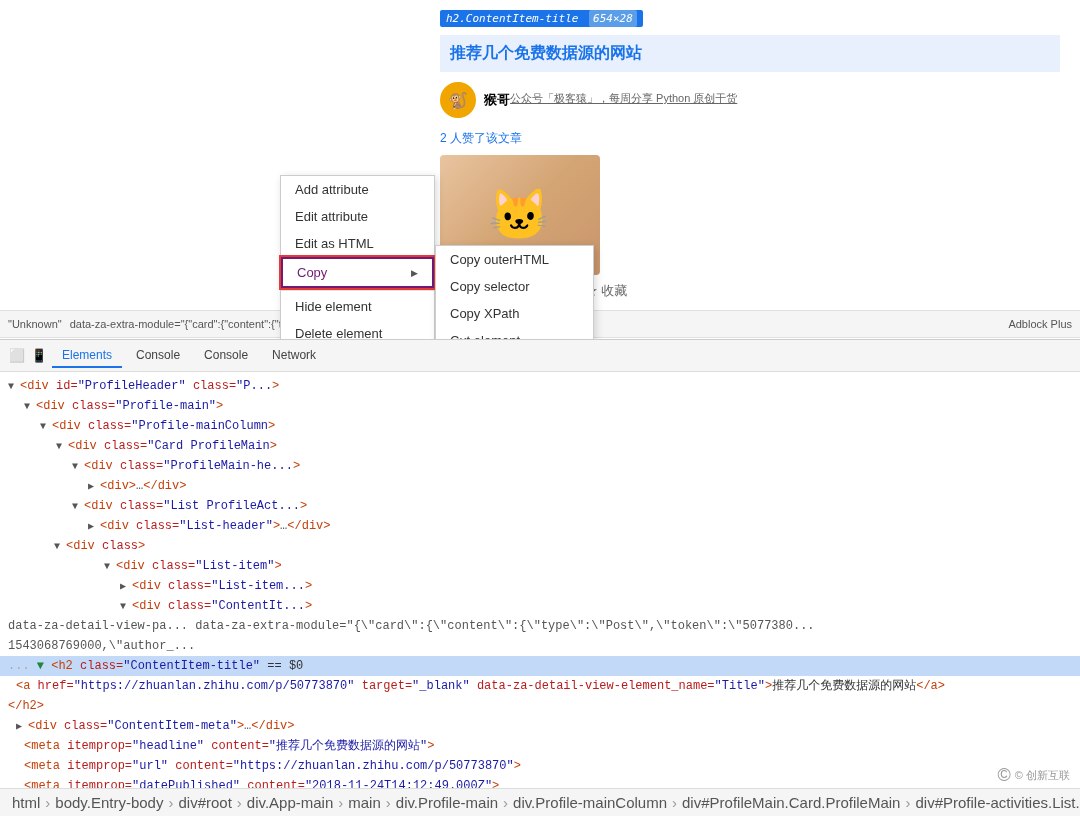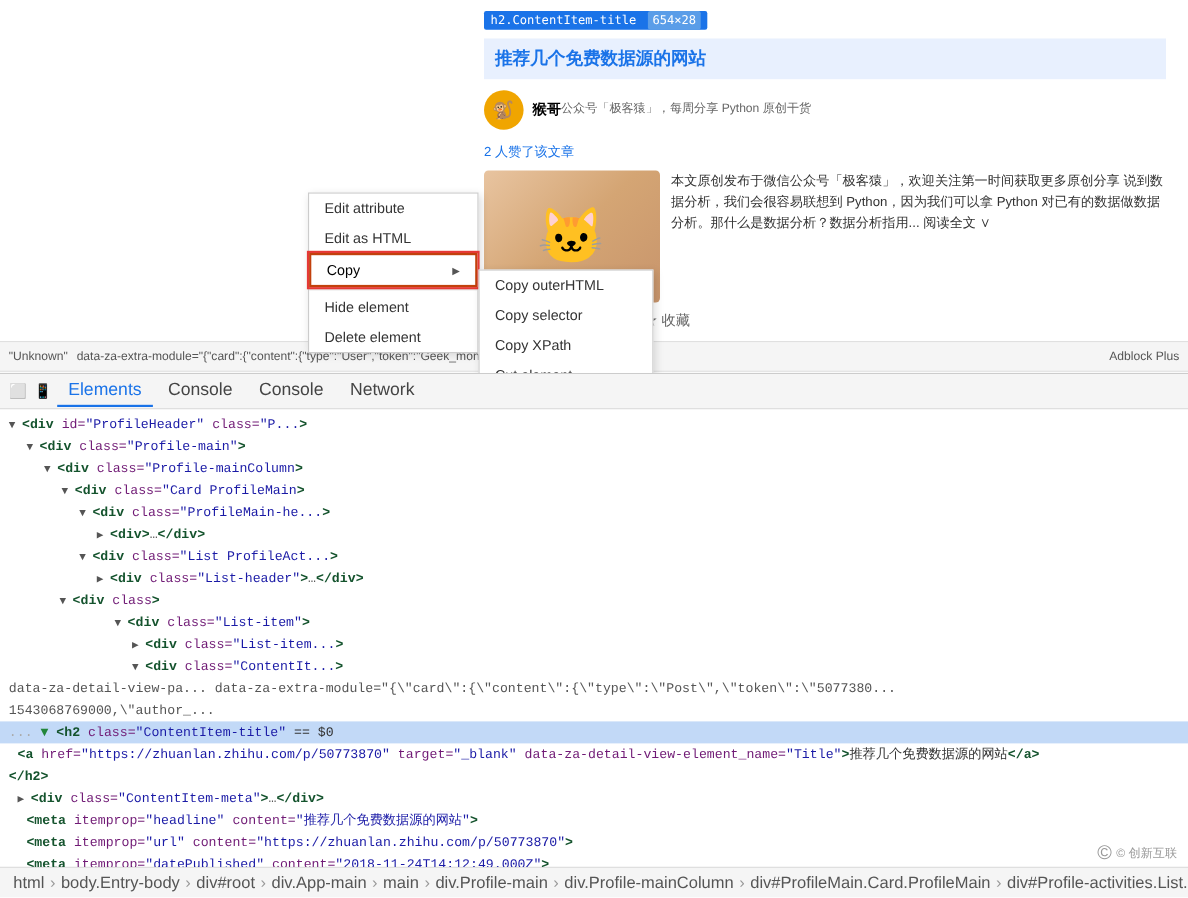--- a/index.html
+++ b/index.html
@@ -18,20 +18,21 @@
     .element-badge {
       position: absolute;
       top: 10px;
       left: 440px;
       background: #1a73e8;
       color: #fff;
       font-size: 11px;
       padding: 2px 6px;
       border-radius: 2px;
       font-family: monospace;
+      font-style: italic;
     }
     .element-badge .dims {
       background: #5a9de8;
       padding: 2px 4px;
       margin-left: 4px;
       border-radius: 2px;
     }
     .time-badge {
       position: absolute;
       top: 12px;
@@ -69,21 +70,21 @@
       display: flex;
       align-items: center;
       justify-content: center;
       font-size: 16px;
     }
     .author-info {
       display: flex;
       flex-direction: row;
     }
     .author-name { font-weight: bold; font-size: 13px; }
-    .author-sub { font-size: 11px; color: #666; }
+    .author-sub { font-size: 11px; color: #666; text-decoration: underline; }
 
     .readers-text {
       position: absolute;
       top: 130px;
       left: 440px;
       font-size: 12px;
       color: #1a73e8;
     }
 
     .article-image {
@@ -145,22 +146,22 @@
       font-size: 13px;
     }
     .context-menu-main .menu-item {
       padding: 6px 14px;
       cursor: pointer;
       color: #333;
       white-space: nowrap;
     }
     .context-menu-main .menu-item.copy-item {
       background: #fff;
-      border: 2px solid #c2410c;
-      color: #000000;
+      border: 2px solid #701a75;
+      color: #701a75;
       font-weight: normal;
     }
     .context-menu-main .separator {
       border: none;
       border-top: 1px solid #e0e0e0;
       margin: 2px 0;
     }
     .menu-item-with-arrow {
       display: flex;
       justify-content: space-between;
@@ -204,21 +205,21 @@
       display: flex;
       align-items: center;
       height: 32px;
       background: #f5f5f5;
       border-bottom: 1px solid #ddd;
       padding: 0 8px;
       gap: 4px;
     }
     .devtools-tab {
       padding: 4px 10px;
-      font-size: 16px;
+      font-size: 12px;
       cursor: pointer;
       color: #444;
       border-bottom: 2px solid transparent;
     }
     .devtools-tab.active {
       color: #1a73e8;
       border-bottom: 2px solid #1a73e8;
     }
     .devtools-icon {
       width: 18px;
@@ -241,22 +242,22 @@
       height: calc(100% - 32px - 28px);
     }
     .dom-line {
       padding: 1px 8px;
       white-space: nowrap;
       line-height: 1.5;
     }
     .dom-line.highlighted {
       background: #c2d9f7;
     }
-    .tag { color: #14532d; font-weight: bold; }
-    .attr-name { color: #701a75; font-family: Liberation Mono, monospace; }
+    .tag { color: #c2410c; }
+    .attr-name { color: #b91c1c; font-family: Liberation Mono, monospace; }
     .attr-value { color: #1a1aa6; }
     .triangle { color: #555; font-size: 10px; cursor: pointer; }
     .triangle.open::before { content: '▼ '; }
     .triangle.closed::before { content: '▶ '; }
     .triple-dot { color: #555; }
 
     .devtools-breadcrumb {
       position: absolute;
       bottom: 0;
       left: 0;
@@ -333,21 +334,20 @@
       <span class="author-sub">公众号「极客猿」，每周分享 Python 原创干货</span>
     </div>
   </div>
 
   <div class="readers-text">2 人赞了该文章</div>
 
   <div class="article-image">
     <div class="cat-silhouette">🐱</div>
   </div>
 
-  <div class="article-text">本文原创发布于微信公众号「极客猿」，欢迎关注第一时间获取更多原创分享 说到数据分析，我们会很容易联想到 Python，因为我们可以拿 Python 对已有的数据做数据分析。那什么是数据分析？数据分析指用... 阅读全文 ∨</div>
 
   <div class="action-bar">
     <div class="action-item">
       <span>💬</span>
       <span>添加评论</span>
     </div>
     <div class="action-item">
       <span>✈ 分享</span>
     </div>
     <div class="action-item">
@@ -355,20 +355,21 @@
     </div>
   </div>
 
   <div class="ext-bar">
     <span>"Unknown"</span>
     <span>data-za-extra-module="{"card":{"content":{"type":"User","token":"Geek_monk...</span>
     <span style="margin-left:auto; font-size:11px;">Adblock Plus</span>
   </div>
 
   <div class="context-menu-main">
+    <div class="menu-item">Add attribute</div>
     <div class="menu-item">Edit attribute</div>
     <div class="menu-item">Edit as HTML</div>
     <div class="menu-item copy-item highlight-border menu-item-with-arrow arrow-right">Copy</div>
     <hr class="separator">
     <div class="menu-item">Hide element</div>
     <div class="menu-item">Delete element</div>
 
   </div>
 
   <div class="context-menu-sub">

